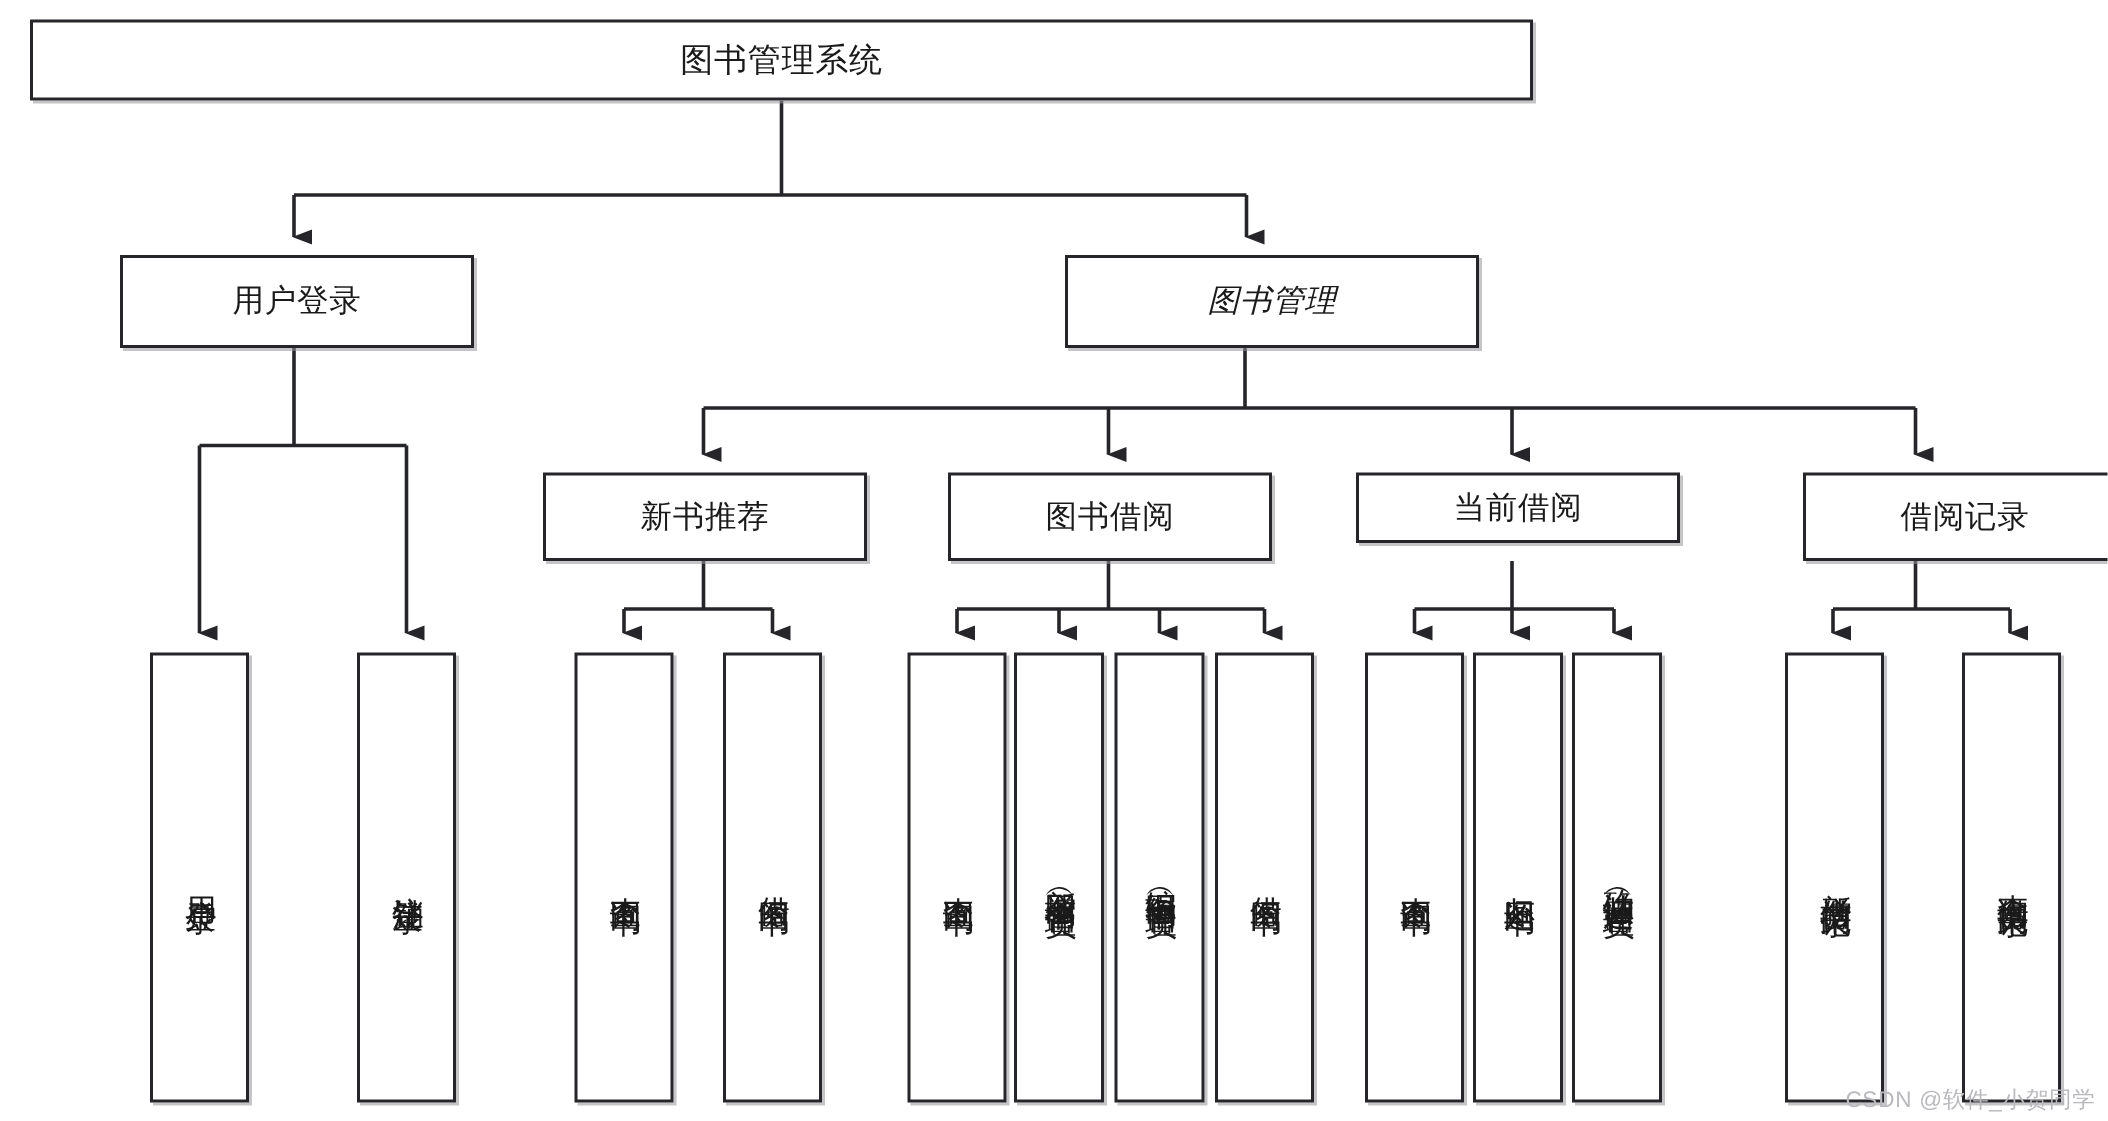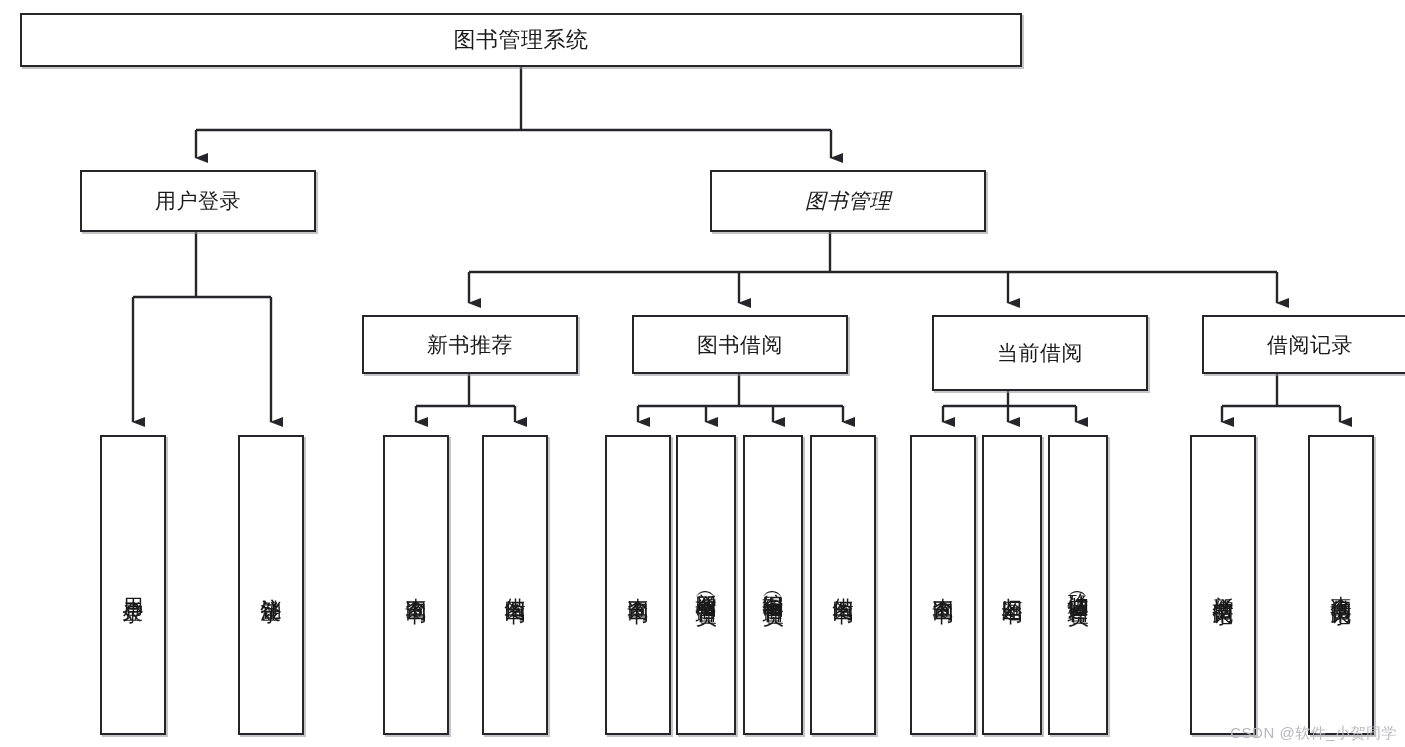--- a/index.html
+++ b/index.html
@@ -115,21 +115,21 @@
   <div class="node h-node" style="left:710px;top:170px;width:276px;height:62px;font-style:italic;">
     <span class="lbl">图书管理</span>
   </div>
 
   <div class="node h-node" style="left:362px;top:315px;width:216px;height:59px;">
     <span class="lbl">新书推荐</span>
   </div>
   <div class="node h-node" style="left:632px;top:315px;width:216px;height:59px;">
     <span class="lbl">图书借阅</span>
   </div>
-  <div class="node h-node" style="left:932px;top:315px;width:216px;height:76px;align-items:center;">
+  <div class="node h-node" style="left:904px;top:315px;width:216px;height:47px;align-items:center;">
     <span class="lbl">当前借阅</span>
   </div>
   <div class="node h-node" style="left:1170px;top:315px;width:216px;height:59px;margin-left:32px;">
     <span class="lbl">借阅记录</span>
   </div>
 
   <div class="node v-node" style="left:100px;top:435px;width:66px;height:300px;">
     <span class="lbl">用户登录</span>
   </div>
   <div class="node v-node" style="left:238px;top:435px;width:66px;height:300px;">

